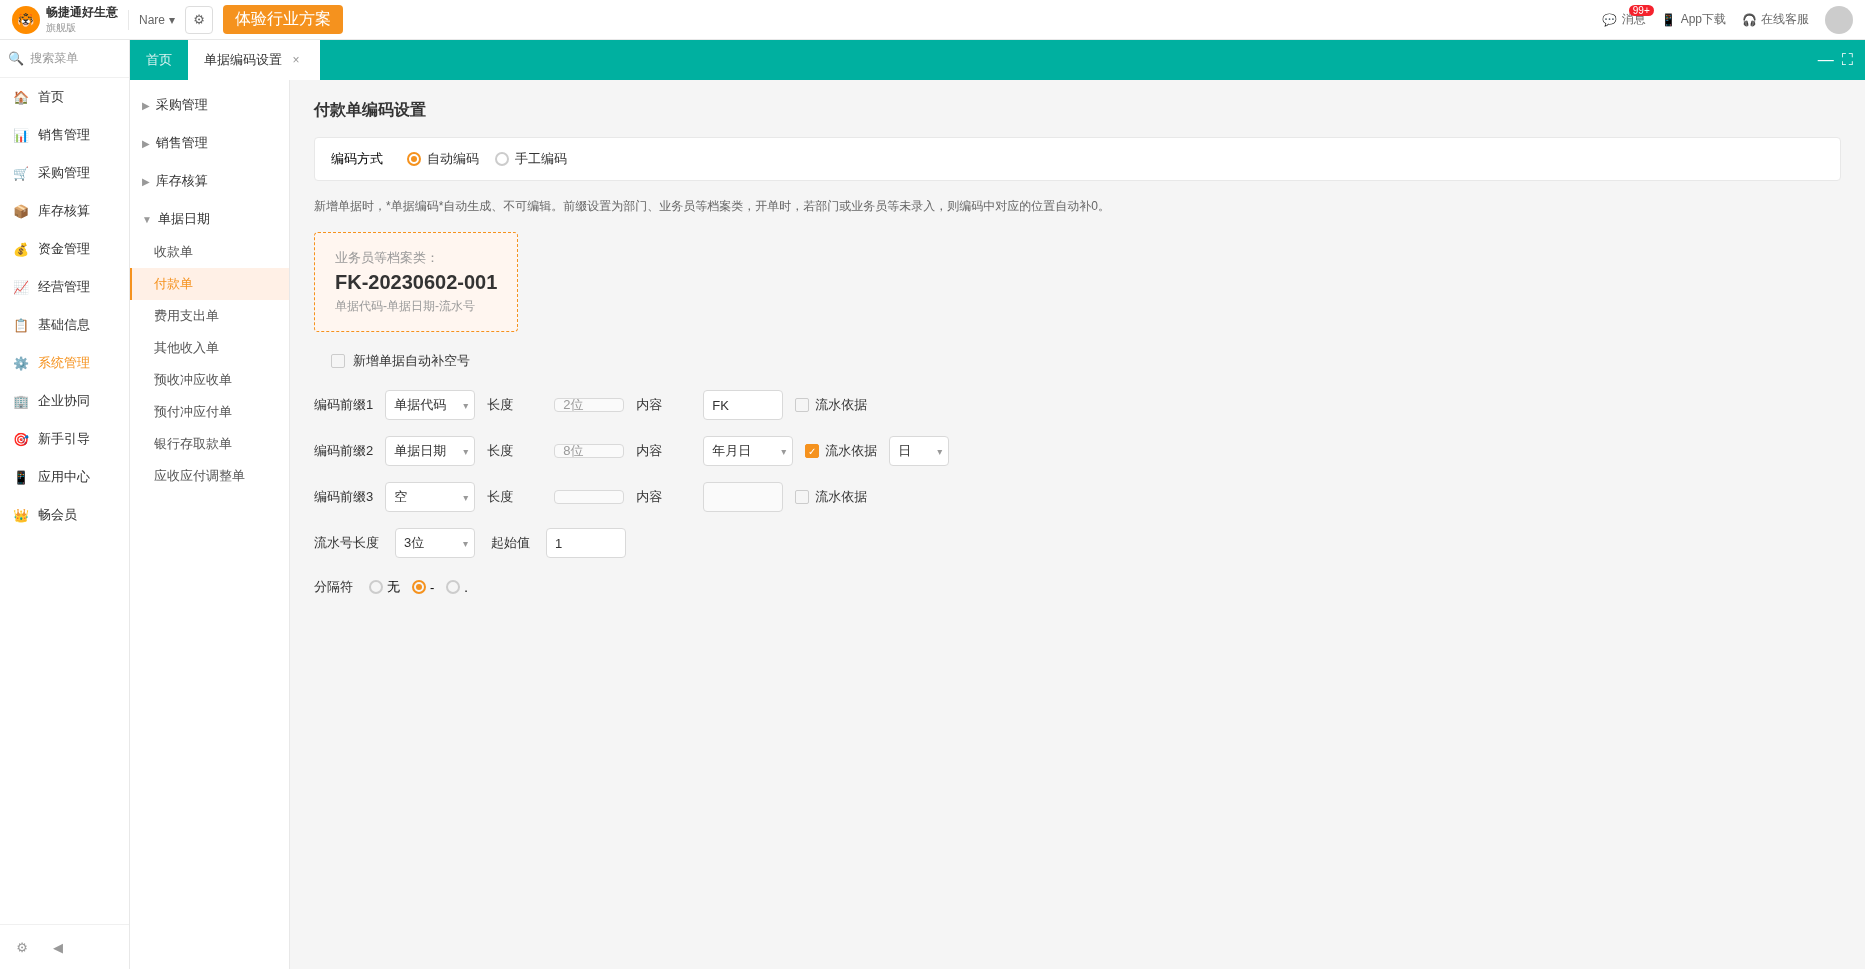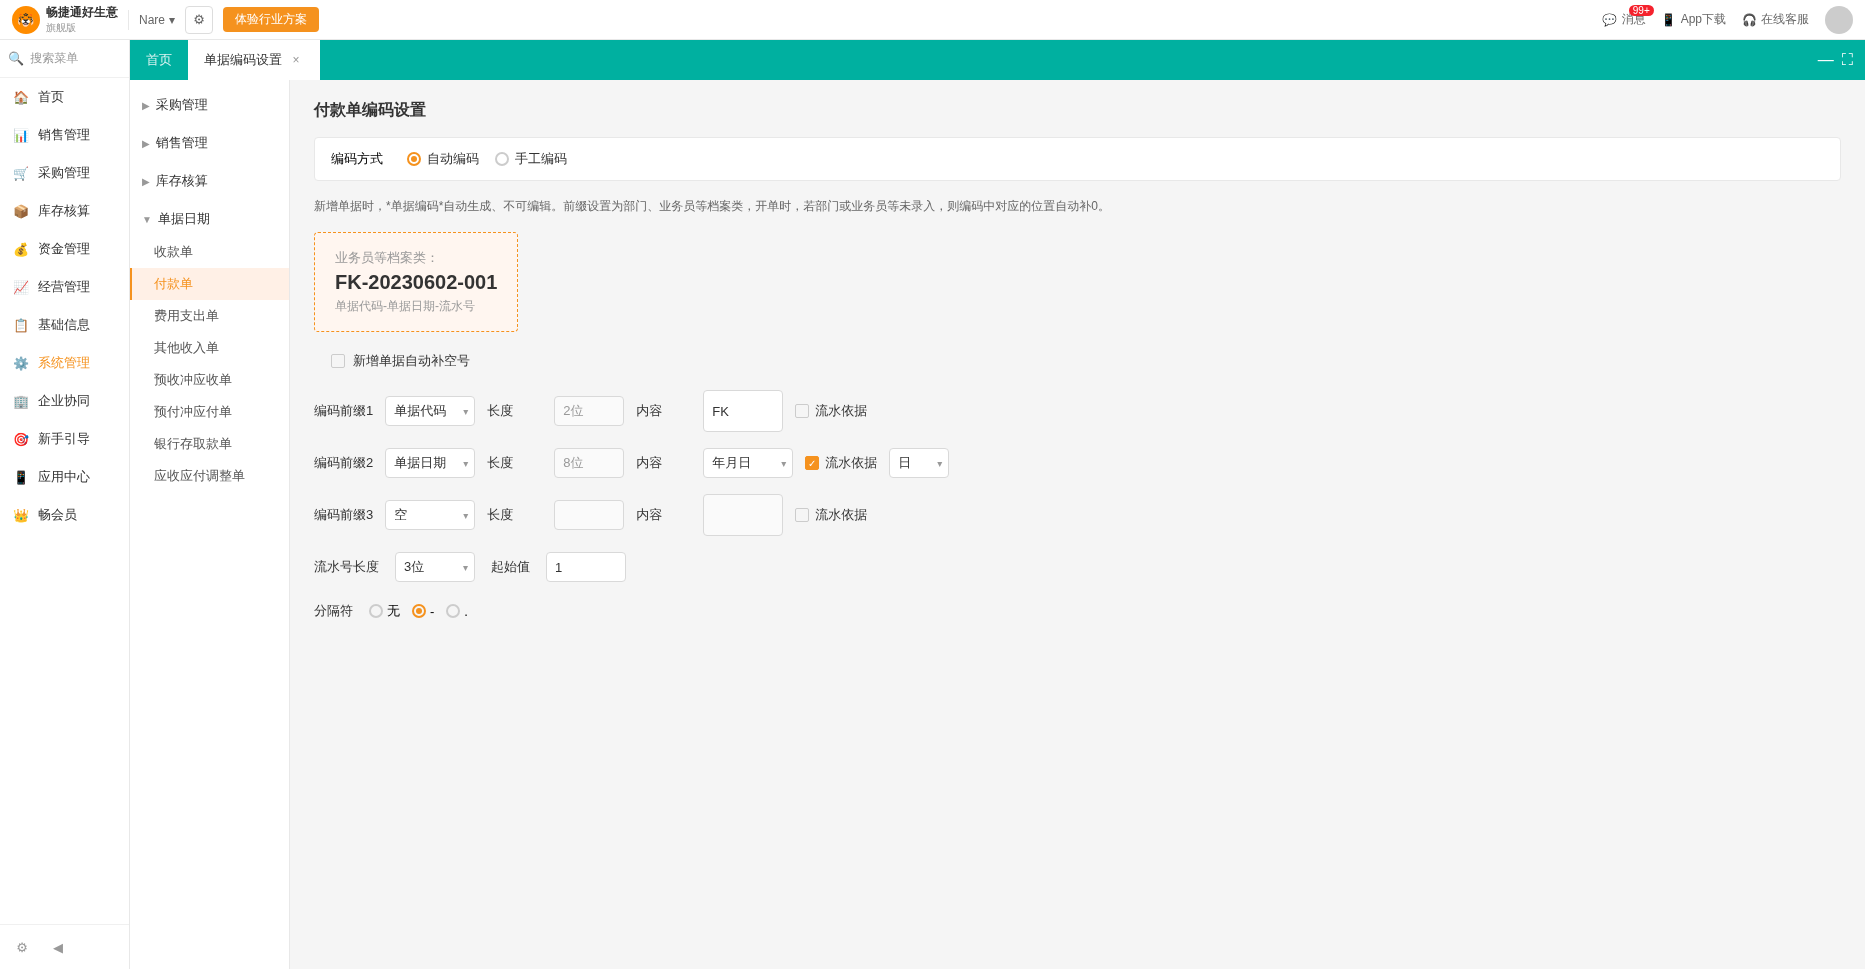--- a/index.html
+++ b/index.html
@@ -18,21 +18,21 @@
     }
     .top-bar-left { display: flex; align-items: center; gap: 10px; }
     .top-bar-brand { display: flex; align-items: center; gap: 6px; }
     .brand-logo { width: 28px; height: 28px; background: #ff8c00; border-radius: 50%; display: flex; align-items: center; justify-content: center; color: white; font-size: 14px; }
     .brand-text { display: flex; flex-direction: column; }
     .brand-name { font-size: 12px; color: #333; font-weight: bold; }
     .brand-sub { font-size: 10px; color: #999; }
     .top-bar-divider { width: 1px; height: 20px; background: #e8e8e8; }
     .top-bar-dropdown { display: flex; align-items: center; gap: 4px; color: #666; cursor: pointer; font-size: 12px; }
     .gear-btn { width: 28px; height: 28px; border: 1px solid #ddd; border-radius: 4px; display: flex; align-items: center; justify-content: center; cursor: pointer; color: #666; }
-    .experience-btn { background: #f5921e; color: white; border: none; padding: 4px 12px; border-radius: 4px; cursor: pointer; font-size: 12px; }
+    .experience-btn { background: #f5921e; color: white; border: none; padding: 4px 12px; border-radius: 4px; cursor: pointer; font-size: 16px; }
     .top-bar-right { display: flex; align-items: center; gap: 16px; font-size: 12px; color: #666; }
     .msg-item { display: flex; align-items: center; gap: 4px; cursor: pointer; position: relative; }
     .badge { background: #f5222d; color: white; border-radius: 10px; padding: 0 4px; font-size: 10px; position: absolute; top: -6px; right: -8px; }
     .user-avatar { width: 28px; height: 28px; background: #ccc; border-radius: 50%; }
 
     
     .layout { display: flex; flex: 1; overflow: hidden; }
 
     
     .sidebar {
@@ -171,22 +171,22 @@
       background: #fff;
       cursor: pointer;
       display: flex;
       align-items: center;
       gap: 4px;
       position: relative;
       min-width: 90px;
       height: 30px;
     }
     .form-select-arrow { position: absolute; right: 6px; color: #999; font-size: 10px; }
-    .length-input { border: 1px solid #d9d9d9; border-radius: 4px; padding: 4px 8px; font-size: 13px; color: #999; background: #fafafa; width: 70px; height: 30px; }
-    .content-input { border: 1px solid #d9d9d9; border-radius: 4px; padding: 4px 8px; font-size: 13px; color: #333; background: #fff; width: 80px; height: 42px; }
+    .length-input { border: 1px solid #d9d9d9; border-radius: 4px; padding: 4px 8px; font-size: 13px; color: #999; background: #fafafa; width: 70px; height: 14px; }
+    .content-input { border: 1px solid #d9d9d9; border-radius: 4px; padding: 4px 8px; font-size: 13px; color: #333; background: #fff; width: 80px; height: 30px; }
     .content-input.empty { background: #fafafa; }
     .checkbox-label { display: flex; align-items: center; gap: 6px; font-size: 13px; color: #333; }
     .checkbox-checked { width: 14px; height: 14px; border: 1px solid #f5921e; border-radius: 2px; background: #f5921e; display: flex; align-items: center; justify-content: center; color: white; font-size: 10px; cursor: pointer; flex-shrink: 0; }
 
     
     .day-select {
       border: 1px solid #d9d9d9;
       border-radius: 4px;
       padding: 4px 24px 4px 8px;
       font-size: 13px;

